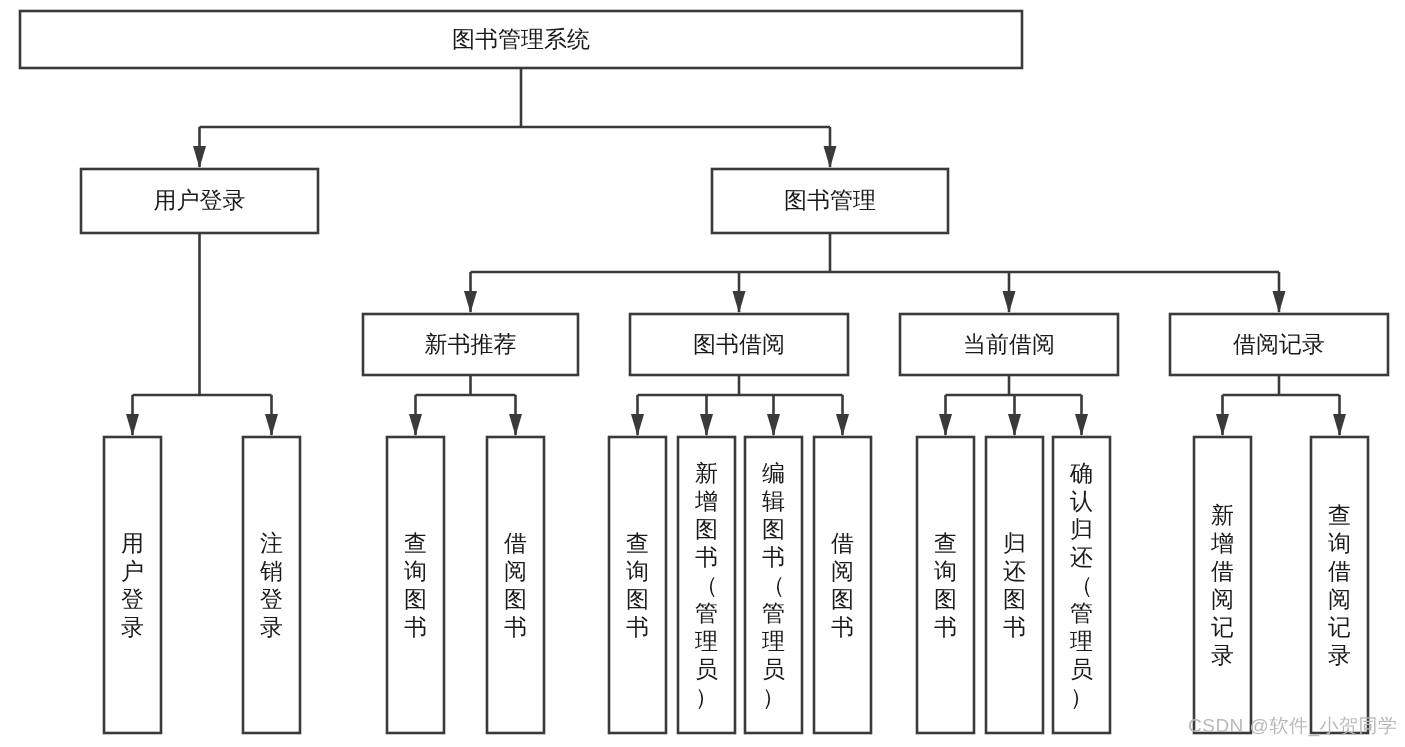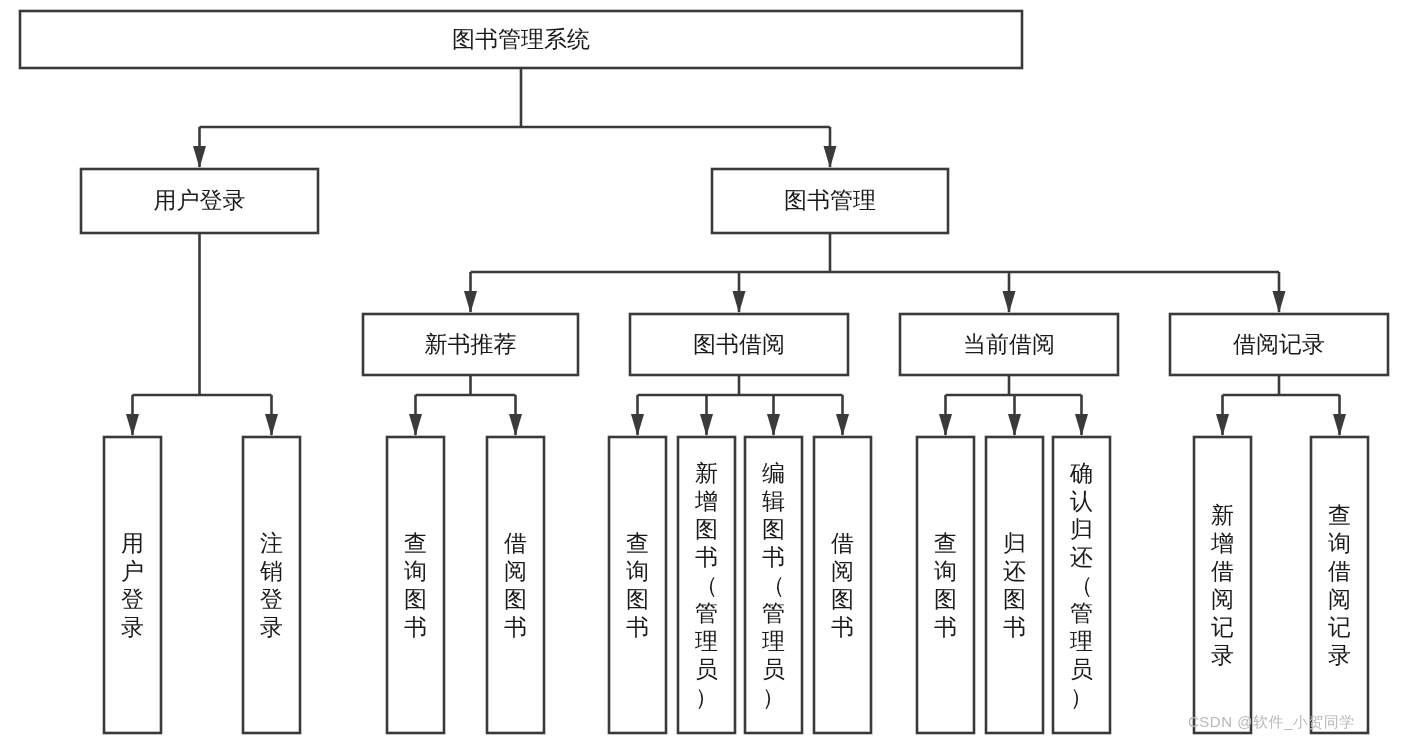--- a/index.html
+++ b/index.html
@@ -49,21 +49,21 @@
   }
   .node-label-v {
     font-family: "Liberation Sans", "DejaVu Sans", sans-serif;
     font-size: 23px;
     fill: #1a1a1a;
     text-anchor: middle;
   }
   .watermark-text {
     position: absolute;
     font-family: "Liberation Sans", "DejaVu Sans", sans-serif;
-    font-size: 15px;
+    font-size: 19px;
     color: #b9b9b9;
     white-space: nowrap;
     left: 1188px;
     top: 713px;
     letter-spacing: 0.5px;
   }
 </style>
 </head>
 <body>
 

